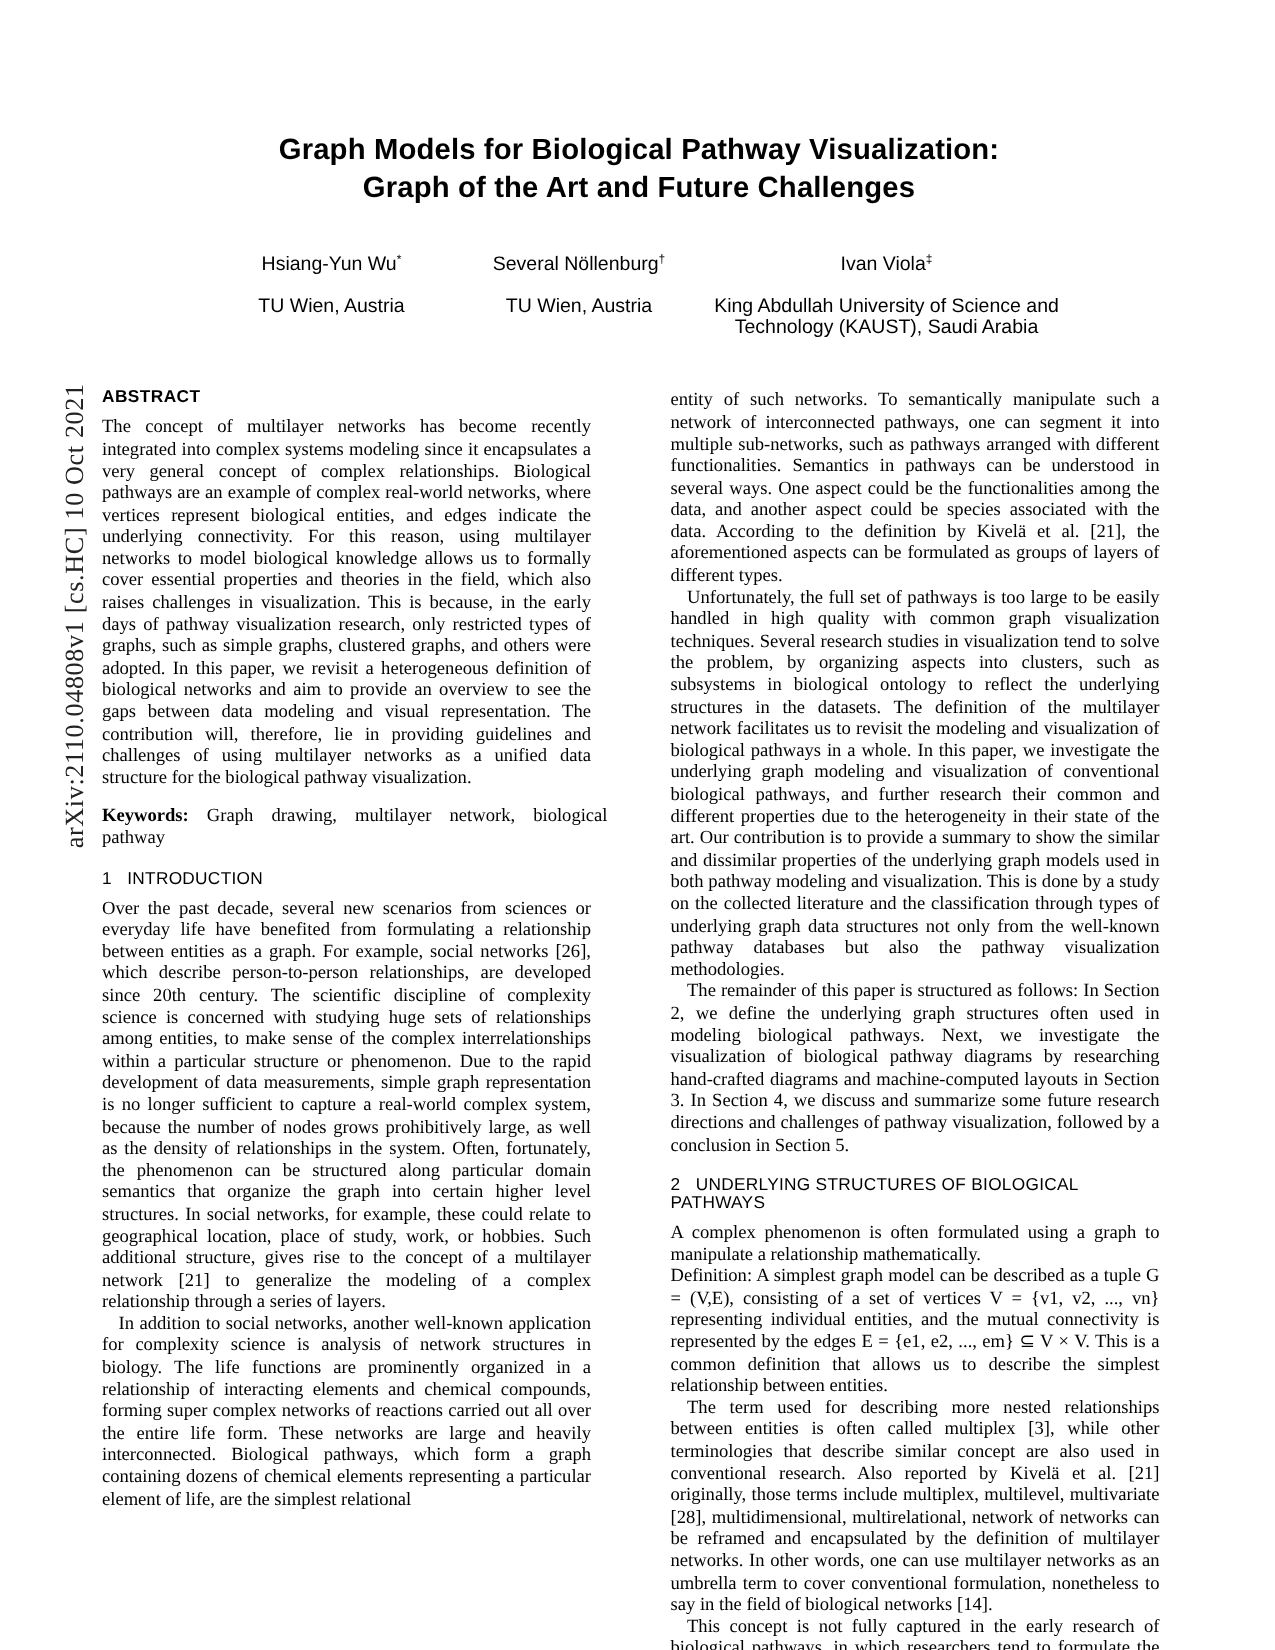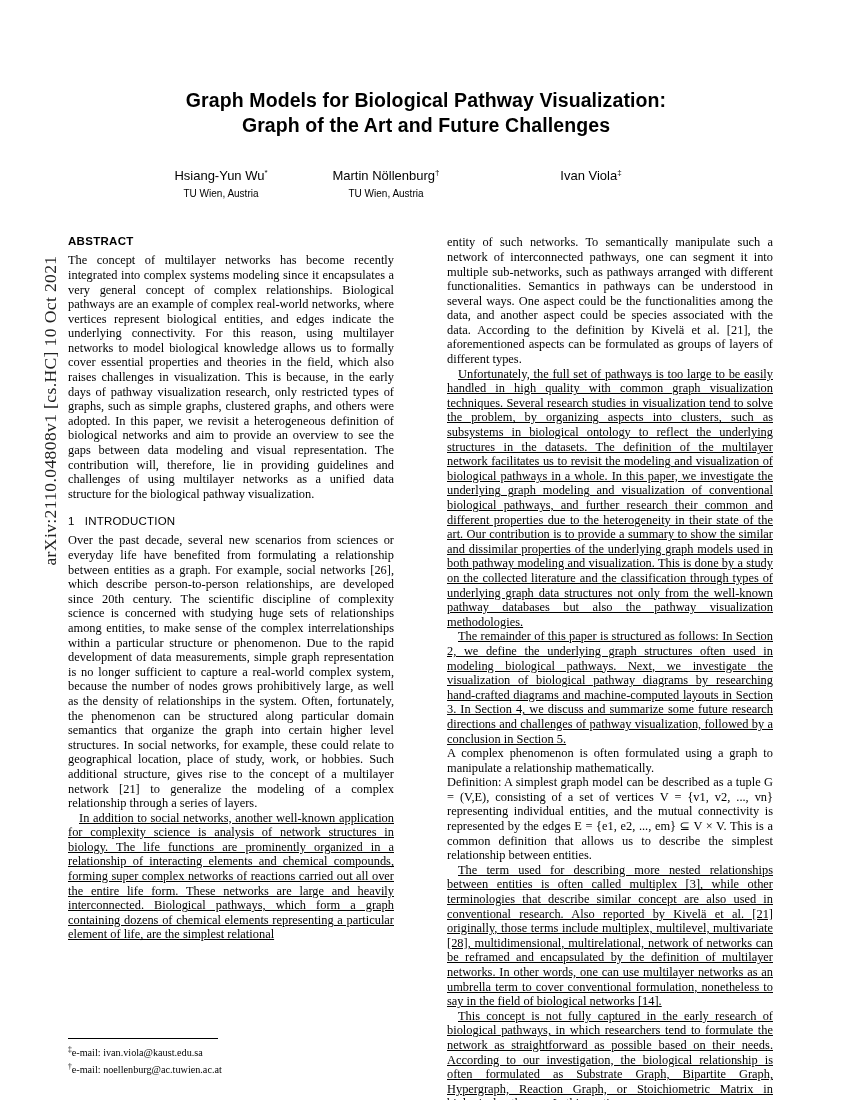--- a/index.html
+++ b/index.html
@@ -60,23 +60,23 @@
   }
   .author {
     text-align: center;
     font-family: "Liberation Sans", sans-serif;
   }
   .author .name {
     font-size: 13px;
     line-height: 18px;
   }
   .author .affil {
-    font-size: 10px;
+    font-size: 13px;
     line-height: 14px;
-    margin-top: 2px;
+    margin-top: 12px;
   }
   .a1 { width: 165px; }
   .a2 { width: 165px; }
   .a3 { width: 245px; text-align: center; }
   sup.mark {
     font-size: 8px;
     vertical-align: super;
   }
   .columns {
     display: flex;
@@ -100,21 +100,21 @@
     margin: 0 0 6px 0;
   }
   p {
     margin: 0 11px 0 0;
     font-size: 12.4px;
     line-height: 14.6px;
     text-align: justify;
     text-justify: inter-word;
     hyphens: auto;
   }
-  p.indent { text-indent: 11px; text-decoration: underline; }
+  p.indent { text-indent: 11px; }
   .keywords {
     font-size: 12.4px;
     line-height: 14.6px;
     margin-top: 11px;
     text-align: justify;
   }
   .keywords b { font-weight: bold; }
   .footnote-rule {
     border: none;
     border-top: 0.7px solid #000;
@@ -144,34 +144,39 @@
       <div>Graph Models for Biological Pathway Visualization:</div>
       <div>Graph of the Art and Future Challenges</div>
     </div>
 
     <div class="authors">
       <div class="author a1">
         <div class="name"><span>Hsiang-Yun Wu</span><sup class="mark">*</sup></div>
         <div class="affil">TU Wien, Austria</div>
       </div>
       <div class="author a2">
-        <div class="name"><span>Martin Nöllenburg</span><sup class="mark">†</sup></div>
+        <div class="name"><span>Several Nöllenburg</span><sup class="mark">†</sup></div>
         <div class="affil">TU Wien, Austria</div>
       </div>
       <div class="author a3">
         <div class="name"><span>Ivan Viola</span><sup class="mark">‡</sup></div>
+        <div class="affil">King Abdullah University of Science and Technology (KAUST), Saudi Arabia</div>
       </div>
     </div>
 
     <div class="columns">
 
       <div class="col">
         <div class="abstract-head">ABSTRACT</div>
         <p>The concept of multilayer networks has become recently integrated into complex systems modeling since it encapsulates a very general concept of complex relationships. Biological pathways are an example of complex real-world networks, where vertices represent biological entities, and edges indicate the underlying connectivity. For this reason, using multilayer networks to model biological knowledge allows us to formally cover essential properties and theories in the field, which also raises challenges in visualization. This is because, in the early days of pathway visualization research, only restricted types of graphs, such as simple graphs, clustered graphs, and others were adopted. In this paper, we revisit a heterogeneous definition of biological networks and aim to provide an overview to see the gaps between data modeling and visual representation. The contribution will, therefore, lie in providing guidelines and challenges of using multilayer networks as a unified data structure for the biological pathway visualization.</p>
 
+        <div class="keywords">
+          <b>Keywords:</b>
+          <span>Graph drawing, multilayer network, biological pathway</span>
+        </div>
 
         <h2 class="sec">
           <span>1</span>&nbsp;&nbsp;&nbsp;<span>INTRODUCTION</span>
         </h2>
 
         <p>Over the past decade, several new scenarios from sciences or everyday life have benefited from formulating a relationship between entities as a graph. For example, social networks [26], which describe person-to-person relationships, are developed since 20th century. The scientific discipline of complexity science is concerned with studying huge sets of relationships among entities, to make sense of the complex interrelationships within a particular structure or phenomenon. Due to the rapid development of data measurements, simple graph representation is no longer sufficient to capture a real-world complex system, because the number of nodes grows prohibitively large, as well as the density of relationships in the system. Often, fortunately, the phenomenon can be structured along particular domain semantics that organize the graph into certain higher level structures. In social networks, for example, these could relate to geographical location, place of study, work, or hobbies. Such additional structure, gives rise to the concept of a multilayer network [21] to generalize the modeling of a complex relationship through a series of layers.</p>
         <p class="indent">In addition to social networks, another well-known application for complexity science is analysis of network structures in biology. The life functions are prominently organized in a relationship of interacting elements and chemical compounds, forming super complex networks of reactions carried out all over the entire life form. These networks are large and heavily interconnected. Biological pathways, which form a graph containing dozens of chemical elements representing a particular element of life, are the simplest relational</p>
 
         <div style="height:86px"></div>
 
@@ -180,20 +185,23 @@
           <div><sup>‡</sup><span>e-mail: ivan.viola@kaust.edu.sa</span></div>
           <div><sup>†</sup><span>e-mail: noellenburg@ac.tuwien.ac.at</span></div>
         </div>
       </div>
 
       <div class="col">
         <p>entity of such networks. To semantically manipulate such a network of interconnected pathways, one can segment it into multiple sub-networks, such as pathways arranged with different functionalities. Semantics in pathways can be understood in several ways. One aspect could be the functionalities among the data, and another aspect could be species associated with the data. According to the definition by Kivelä et al. [21], the aforementioned aspects can be formulated as groups of layers of different types.</p>
         <p class="indent">Unfortunately, the full set of pathways is too large to be easily handled in high quality with common graph visualization techniques. Several research studies in visualization tend to solve the problem, by organizing aspects into clusters, such as subsystems in biological ontology to reflect the underlying structures in the datasets. The definition of the multilayer network facilitates us to revisit the modeling and visualization of biological pathways in a whole. In this paper, we investigate the underlying graph modeling and visualization of conventional biological pathways, and further research their common and different properties due to the heterogeneity in their state of the art. Our contribution is to provide a summary to show the similar and dissimilar properties of the underlying graph models used in both pathway modeling and visualization. This is done by a study on the collected literature and the classification through types of underlying graph data structures not only from the well-known pathway databases but also the pathway visualization methodologies.</p>
         <p class="indent">The remainder of this paper is structured as follows: In Section 2, we define the underlying graph structures often used in modeling biological pathways. Next, we investigate the visualization of biological pathway diagrams by researching hand-crafted diagrams and machine-computed layouts in Section 3. In Section 4, we discuss and summarize some future research directions and challenges of pathway visualization, followed by a conclusion in Section 5.</p>
 
+        <h2 class="sec">
+          <span>2</span>&nbsp;&nbsp;&nbsp;<span>UNDERLYING STRUCTURES OF BIOLOGICAL PATHWAYS</span>
+        </h2>
 
         <p>A complex phenomenon is often formulated using a graph to manipulate a relationship mathematically.</p>
         <p>Definition: A simplest graph model can be described as a tuple G = (V,E), consisting of a set of vertices V = {v1, v2, ..., vn} representing individual entities, and the mutual connectivity is represented by the edges E = {e1, e2, ..., em} ⊆ V × V. This is a common definition that allows us to describe the simplest relationship between entities.</p>
         <p class="indent">The term used for describing more nested relationships between entities is often called multiplex [3], while other terminologies that describe similar concept are also used in conventional research. Also reported by Kivelä et al. [21] originally, those terms include multiplex, multilevel, multivariate [28], multidimensional, multirelational, network of networks can be reframed and encapsulated by the definition of multilayer networks. In other words, one can use multilayer networks as an umbrella term to cover conventional formulation, nonetheless to say in the field of biological networks [14].</p>
         <p class="indent">This concept is not fully captured in the early research of biological pathways, in which researchers tend to formulate the network as straightforward as possible based on their needs. According to our investigation, the biological relationship is often formulated as Substrate Graph, Bipartite Graph, Hypergraph, Reaction Graph, or Stoichiometric Matrix in biological pathways. In this section,</p>
       </div>
 
     </div>
   </div>
 </div>

